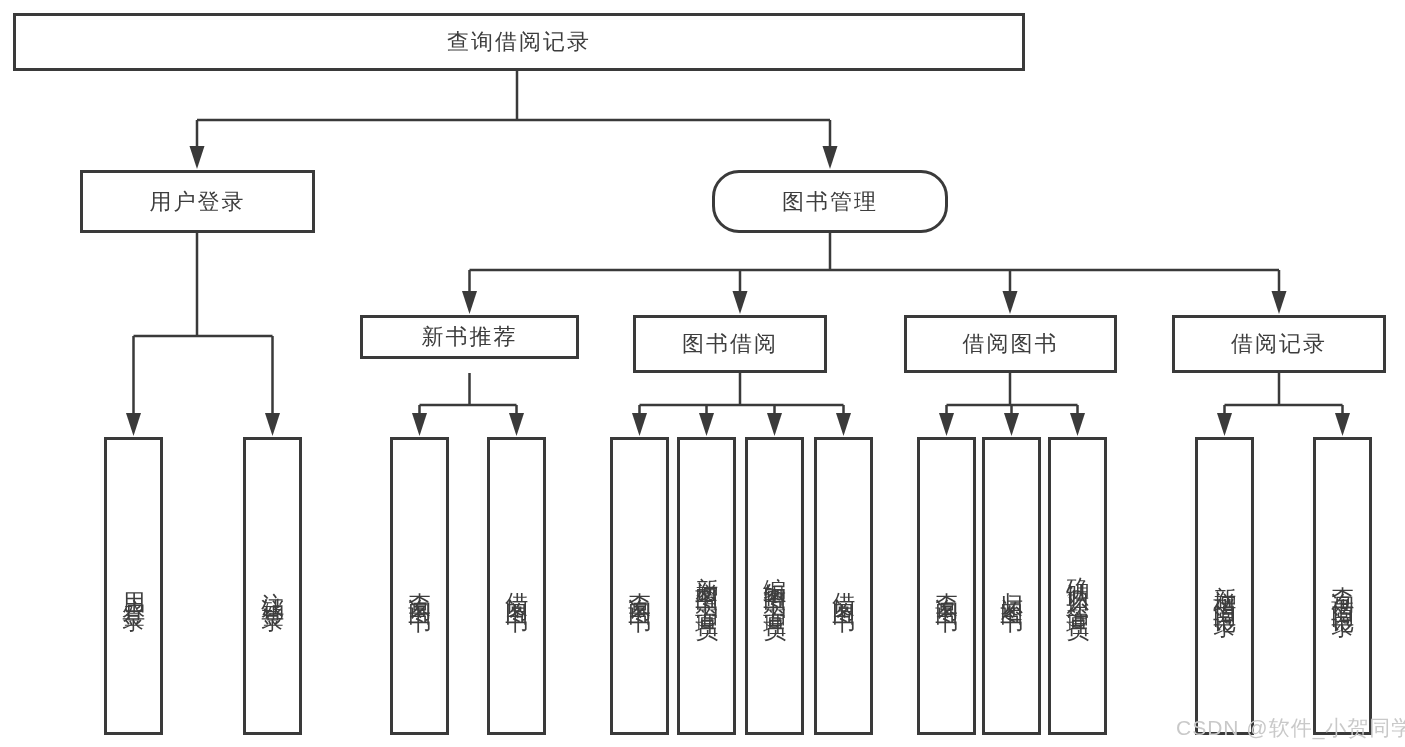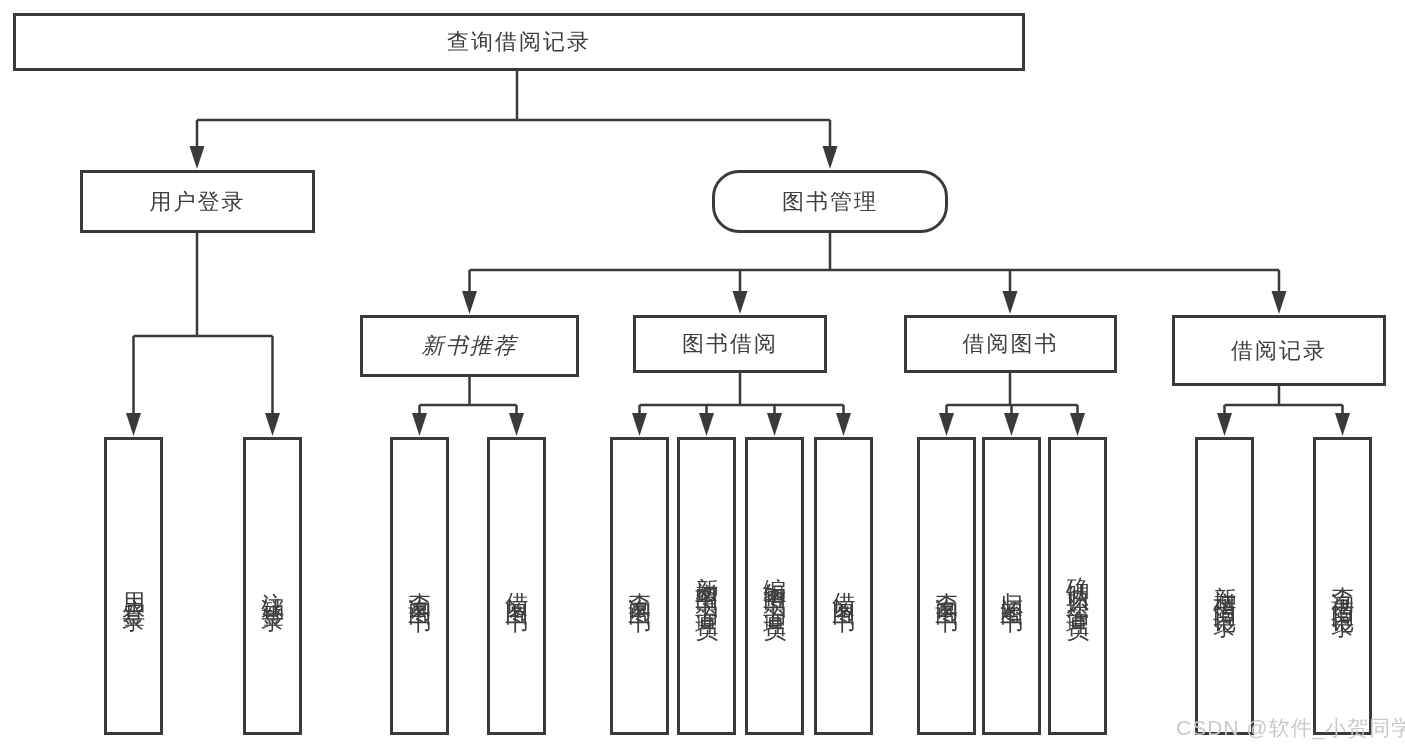--- a/index.html
+++ b/index.html
@@ -31,24 +31,24 @@
   .v-box {
     writing-mode: vertical-rl;
     text-orientation: mixed;
     font-size: 23px;
     letter-spacing: 6px;
     line-height: 1.1;
   }
   .root-box    { left: 13px;   top: 13px;  width: 1012px; height: 58px; }
   .n-userlogin { left: 80px;   top: 170px; width: 235px;  height: 63px; }
   .n-bookmgmt  { left: 712px;  top: 170px; width: 236px;  height: 63px; border-radius: 27px; }
-  .n-newrec    { left: 360px;  top: 315px; width: 219px;  height: 62px; font-style: italic; }
+  .n-newrec    { left: 360px;  top: 315px; width: 219px;  height: 44px; }
   .n-borrow    { left: 633px;  top: 315px; width: 194px;  height: 58px; }
   .n-current   { left: 904px;  top: 315px; width: 213px;  height: 58px; }
-  .n-records   { left: 1172px; top: 315px; width: 214px;  height: 71px; }
+  .n-records   { left: 1172px; top: 315px; width: 214px;  height: 58px; }
   .leaf { top: 437px; width: 59px; height: 298px; }
   .a1 { left: 104px; }  .a2 { left: 243px; }
   .b1 { left: 390px; }  .b2 { left: 487px; }
   .c1 { left: 610px; }  .c2 { left: 677px; }  .c3 { left: 745px; }  .c4 { left: 814px; }
   .d1 { left: 917px; }  .d2 { left: 982px; }  .d3 { left: 1048px; }
   .e1 { left: 1195px; } .e2 { left: 1313px; }
   .watermark {
     position: absolute;
     left: 1176px;
     top: 714px;

